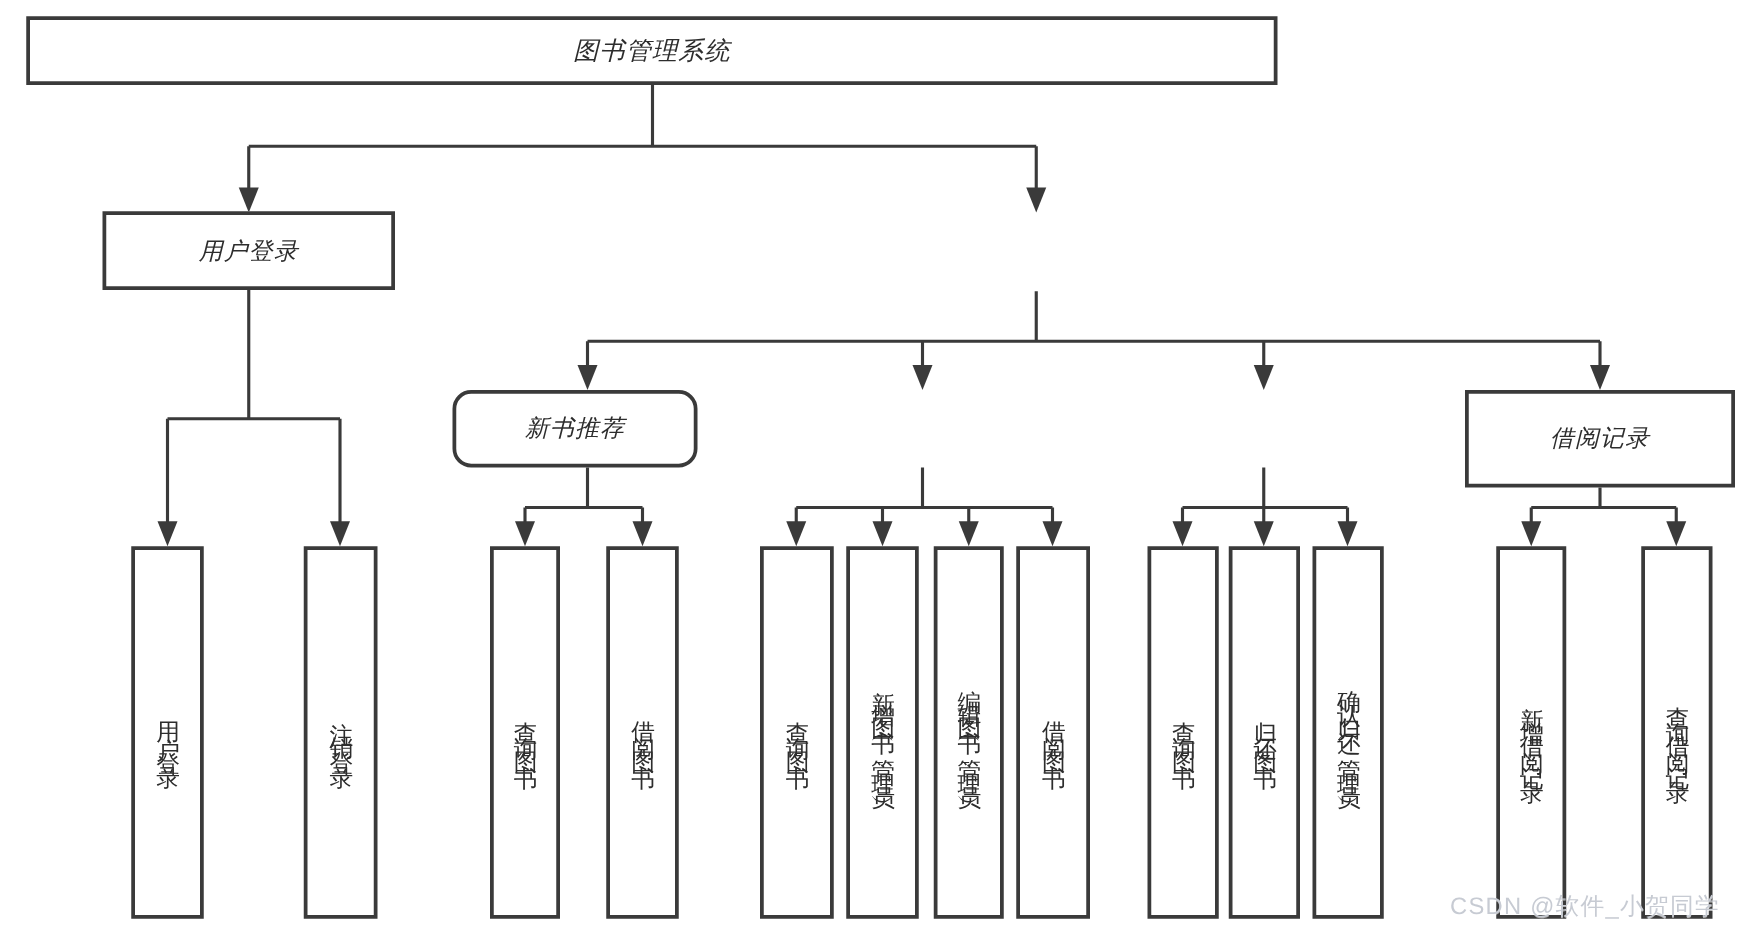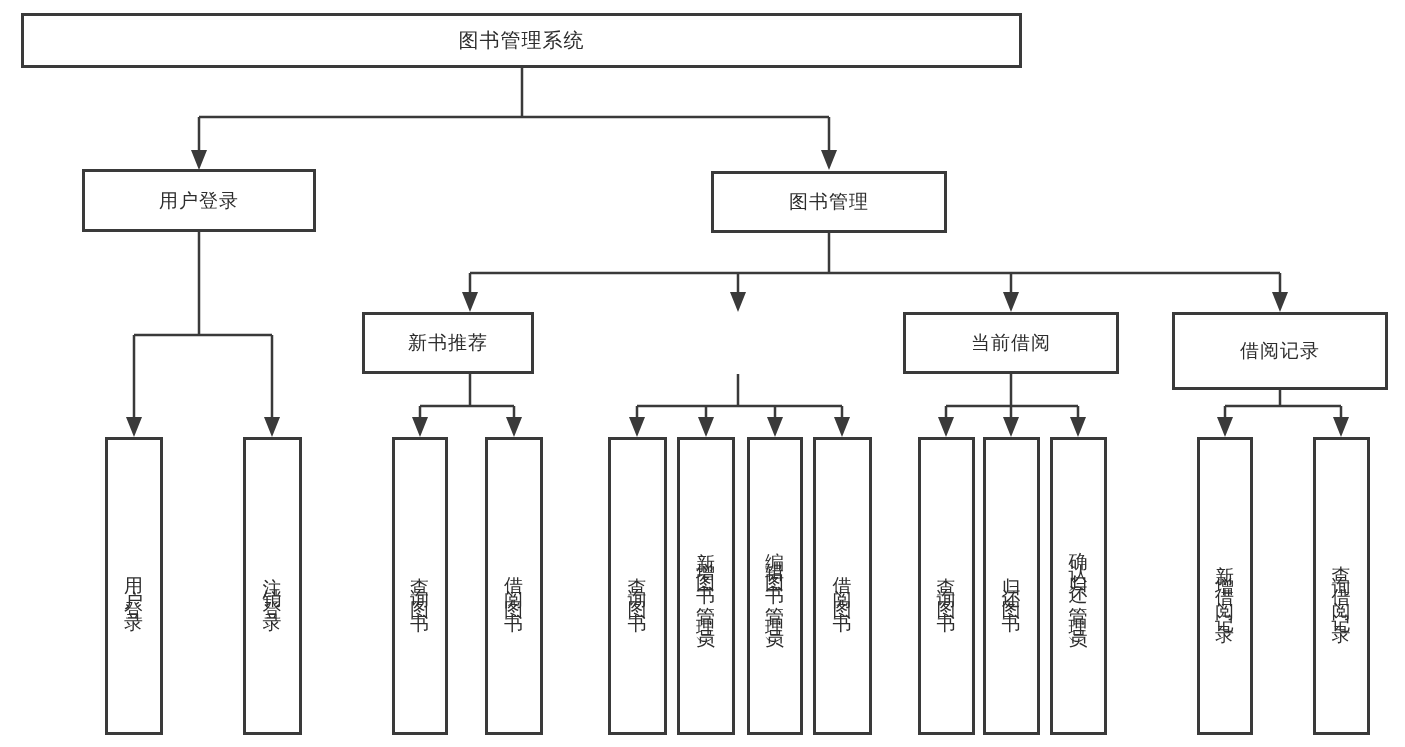--- a/index.html
+++ b/index.html
@@ -5,37 +5,37 @@
   html,body{margin:0;padding:0;background:#fff;}
   #stage{
     position:relative;width:1405px;height:747px;background:#ffffff;overflow:hidden;
     font-family:"Liberation Sans","DejaVu Sans",sans-serif;color:#2d2d2d;
   }
   #wires{position:absolute;left:0;top:0;width:1405px;height:747px;}
   .hbox,.vbox{
     position:absolute;box-sizing:border-box;background:#ffffff;
     border:3px solid #3a3a3a;display:flex;align-items:center;justify-content:center;
   }
-  .hbox{font-size:19px;letter-spacing:1px;white-space:nowrap;}
+  .hbox{font-size:19px;letter-spacing:1px;white-space:nowrap;font-style:italic;}
   .root{font-size:20px;}
   .vbox span{
     writing-mode:vertical-rl;text-orientation:mixed;
     font-size:19px;letter-spacing:12px;line-height:1;display:block;
   }
   .vbox.tight span{letter-spacing:11px;}
   #watermark{
     position:absolute;left:1160px;top:712px;font-size:19px;
     color:#c7cbd3;letter-spacing:1px;white-space:nowrap;z-index:5;
     text-shadow:0 1px 0 rgba(255,255,255,.6);
   }
   
   #n-root {left:21px;  top:13px;  width:1001px;height:55px;}
   #n-login{left:82px;  top:169px; width:234px; height:63px;}
   #n-mgmt {left:711px; top:171px; width:236px; height:62px;}
-  #n-rec  {left:362px; top:312px; width:172px; height:62px;}
+  #n-rec  {left:362px; top:312px; width:196px; height:62px;border-radius:15px;}
   #n-bor  {left:630px; top:312px; width:216px; height:62px;}
   #n-cur  {left:903px; top:312px; width:216px; height:62px;}
   #n-his  {left:1172px;top:312px; width:216px; height:78px;}
   .leaf{top:437px;height:298px;}
   #l-a1{left:105px; width:58px;} #l-a2{left:243px; width:59px;}
   #l-b1{left:392px; width:56px;} #l-b2{left:485px; width:58px;}
   #l-c1{left:608px; width:59px;} #l-c2{left:677px; width:58px;}
   #l-c3{left:747px; width:56px;} #l-c4{left:813px; width:59px;}
   #l-d1{left:918px; width:57px;} #l-d2{left:983px; width:57px;}
   #l-d3{left:1050px;width:57px;}
@@ -74,24 +74,22 @@
         <polygon points="1011,437 1003,417 1019,417"></polygon>
         <polygon points="1078,437 1070,417 1086,417"></polygon>
         <polygon points="1225,437 1217,417 1233,417"></polygon>
         <polygon points="1341,437 1333,417 1349,417"></polygon>
       </g>
   </svg>
 
   <div id="n-root" class="hbox root">图书管理系统</div>
 
   <div id="n-login" class="hbox">用户登录</div>
-  <div id="n-mgmt" class="hbox">图书管理</div>
 
   <div id="n-rec" class="hbox">新书推荐</div>
-  <div id="n-cur" class="hbox">当前借阅</div>
   <div id="n-his" class="hbox">借阅记录</div>
 
   <div id="l-a1" class="vbox leaf">
     <span>用户登录</span>
   </div>
   <div id="l-a2" class="vbox leaf">
     <span>注销登录</span>
   </div>
 
   <div id="l-b1" class="vbox leaf">
@@ -124,13 +122,14 @@
     <span>确认归还（管理员）</span>
   </div>
 
   <div id="l-e1" class="vbox leaf">
     <span>新增借阅记录</span>
   </div>
   <div id="l-e2" class="vbox leaf">
     <span>查询借阅记录</span>
   </div>
 
+  <div id="watermark">CSDN @软件_小贺同学</div>
 </div>
 
 </body></html>

